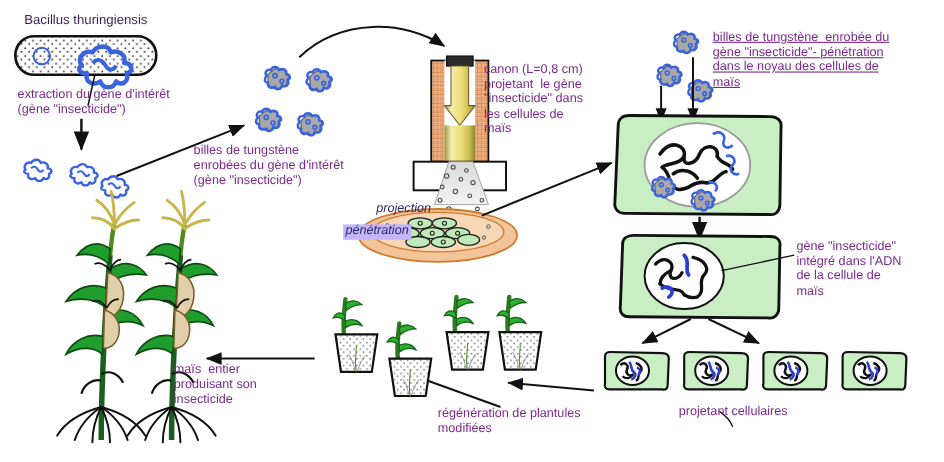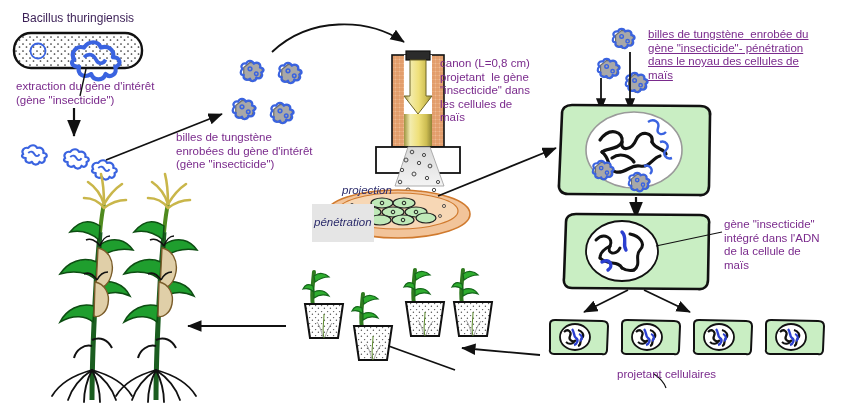--- a/index.html
+++ b/index.html
@@ -405,29 +405,34 @@
 (gène "insecticide")</div>
 
   <div class="cap" style="left:440px; top:57px;">canon (L=0,8 cm)
 projetant  le gène
 "insecticide" dans
 les cellules de
 maïs</div>
 
   <div class="cap italic" style="left:342px; top:168px;margin-top:16px;">projection</div>
 
-  <div class="cap italic" style="left:312px; top:204px; background:#e5e5e5; padding:12px 2px;">pénétration</div>
+  <div class="cap italic" style="left:312px; top:204px; background:#c4b5fd; padding:0 2px;">pénétration</div>
 
   <div class="cap" style="left:648px; top:28px;text-decoration:underline;">billes de tungstène  enrobée du
 gène "insecticide"- pénétration
 dans le noyau des cellules de
 maïs</div>
 
   <div class="cap" style="left:724px; top:218px;">gène "insecticide"
 intégré dans l'ADN
 de la cellule de
 maïs</div>
 
   <div class="cap" style="left:617px; top:368px;">projetant cellulaires</div>
 
-
+  <div class="cap center" style="left:398px; top:370px;">régénération de plantules
+modifiées</div>
+
+  <div class="cap" style="left:158px; top:330px;">maïs  entier
+produisant son
+insecticide</div>
 
 </div>
 
 </body></html>

